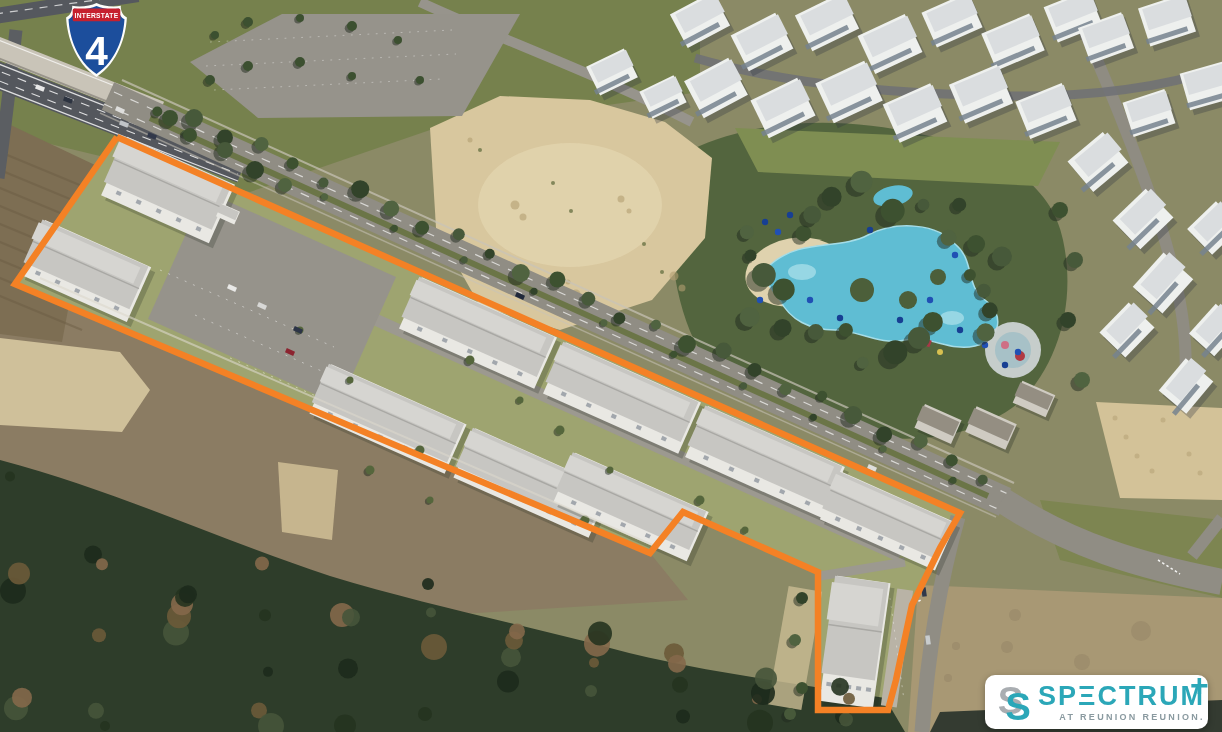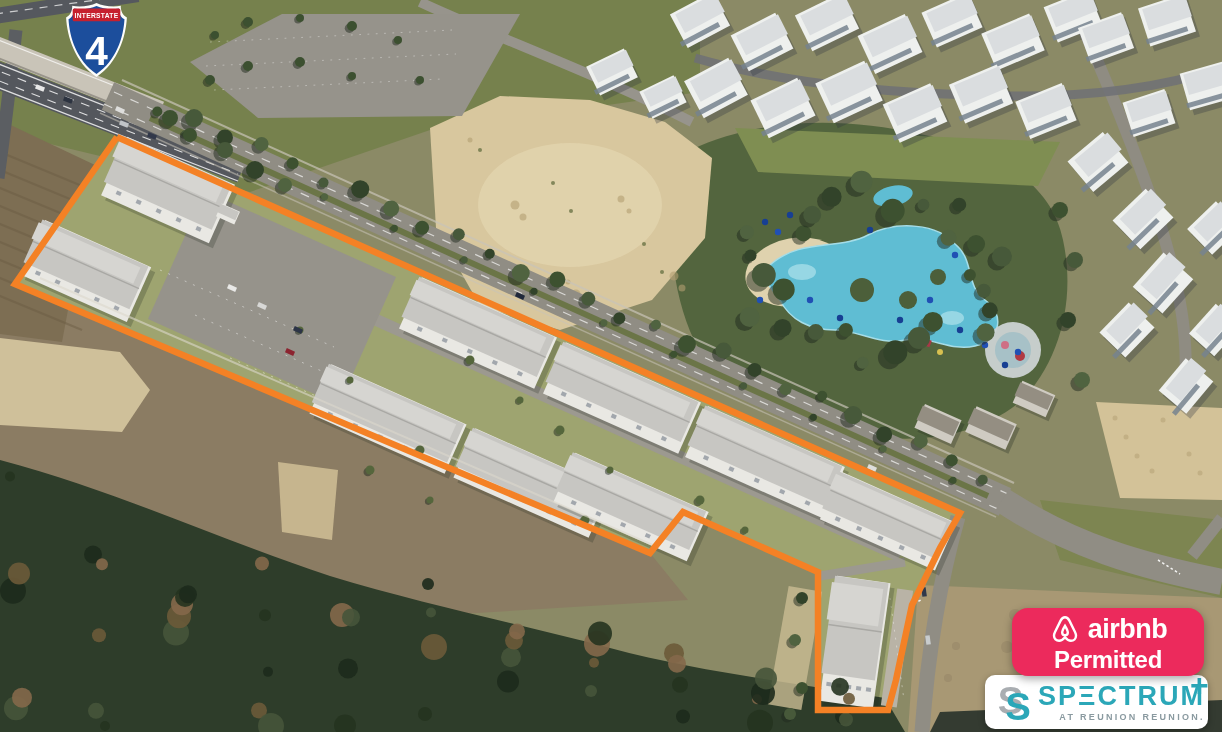--- a/index.html
+++ b/index.html
@@ -662,26 +662,14 @@
       <text x="8" y="37" font-size="40" font-weight="bold" id="s-gray" font-family="Liberation Sans, sans-serif" fill="#a9adb1">S</text>
       <text x="16" y="43" font-size="40" font-weight="bold" id="s-teal" font-family="Liberation Sans, sans-serif" fill="#2ba7b8">S</text>
     </svg>
     <div class="s-text">
       <div class="wordmark" id="wordmark" style="color: rgb(43, 167, 184);">SPΞCTRUM</div>
       <div class="tagline" id="tagline" style="color: rgb(138, 154, 160);">AT REUNION REUNION.</div>
     </div>
     <div class="plus-mark" id="plusmark" style="color: rgb(43, 167, 184);">+</div>
   </div>
 
-  <div class="airbnb-badge" id="airbnb-badge" style="background: rgb(236, 42, 92);">
-    <div class="airbnb-row">
-      <svg width="32" height="32" viewBox="0 0 32 32">
-        <g fill="none" stroke="#fff" stroke-width="2.4" stroke-linecap="round">
-          <path d="M16 4.2 c1.9 0 3.2 1 4.4 3.4 l5.6 11.4 c.7 1.5 1 2.6 1 3.7 0 2.9 -2.2 5.1 -5.1 5.1 -2 0 -3.9 -1.2 -5.9 -3.6 -2 2.4 -3.9 3.6 -5.9 3.6 -2.9 0 -5.1 -2.2 -5.1 -5.1 0 -1.1 .3 -2.2 1 -3.7 L11.6 7.6 C12.8 5.2 14.1 4.2 16 4.2 Z"></path>
-          <path d="M16 12.8 c1.2 2 2.8 4.9 2.8 6.6 a2.8 2.8 0 0 1 -5.6 0 c0 -1.7 1.6 -4.6 2.8 -6.6 Z"></path>
-        </g>
-      </svg>
-      <span class="airbnb-word">airbnb</span>
-    </div>
-    <div class="permitted">Permitted</div>
-  </div>
 
 </div>
 
 </body></html>

